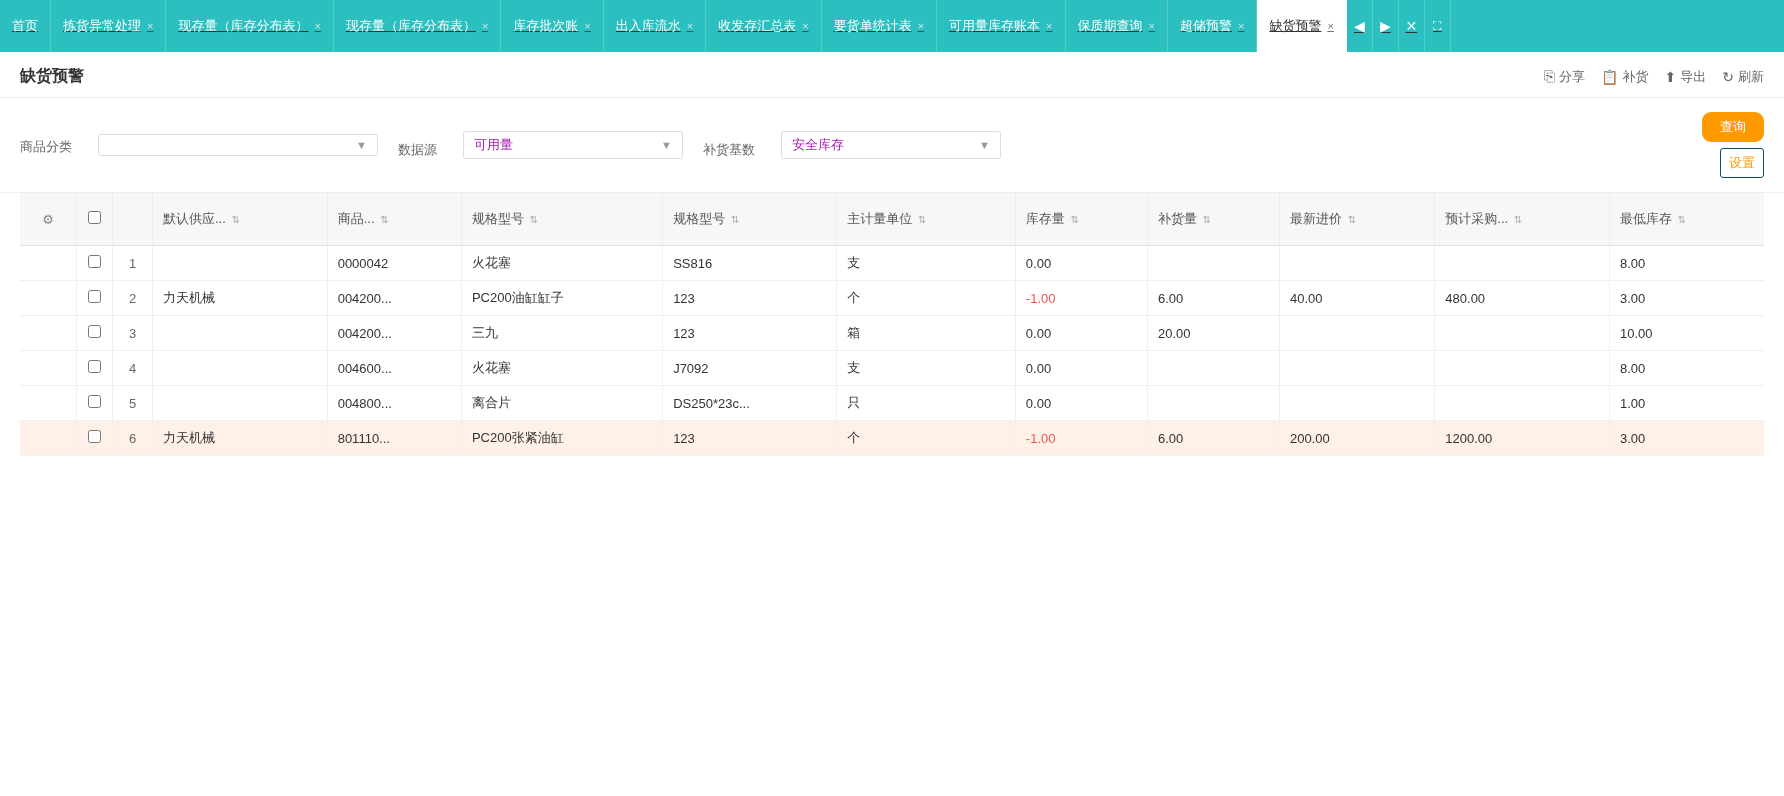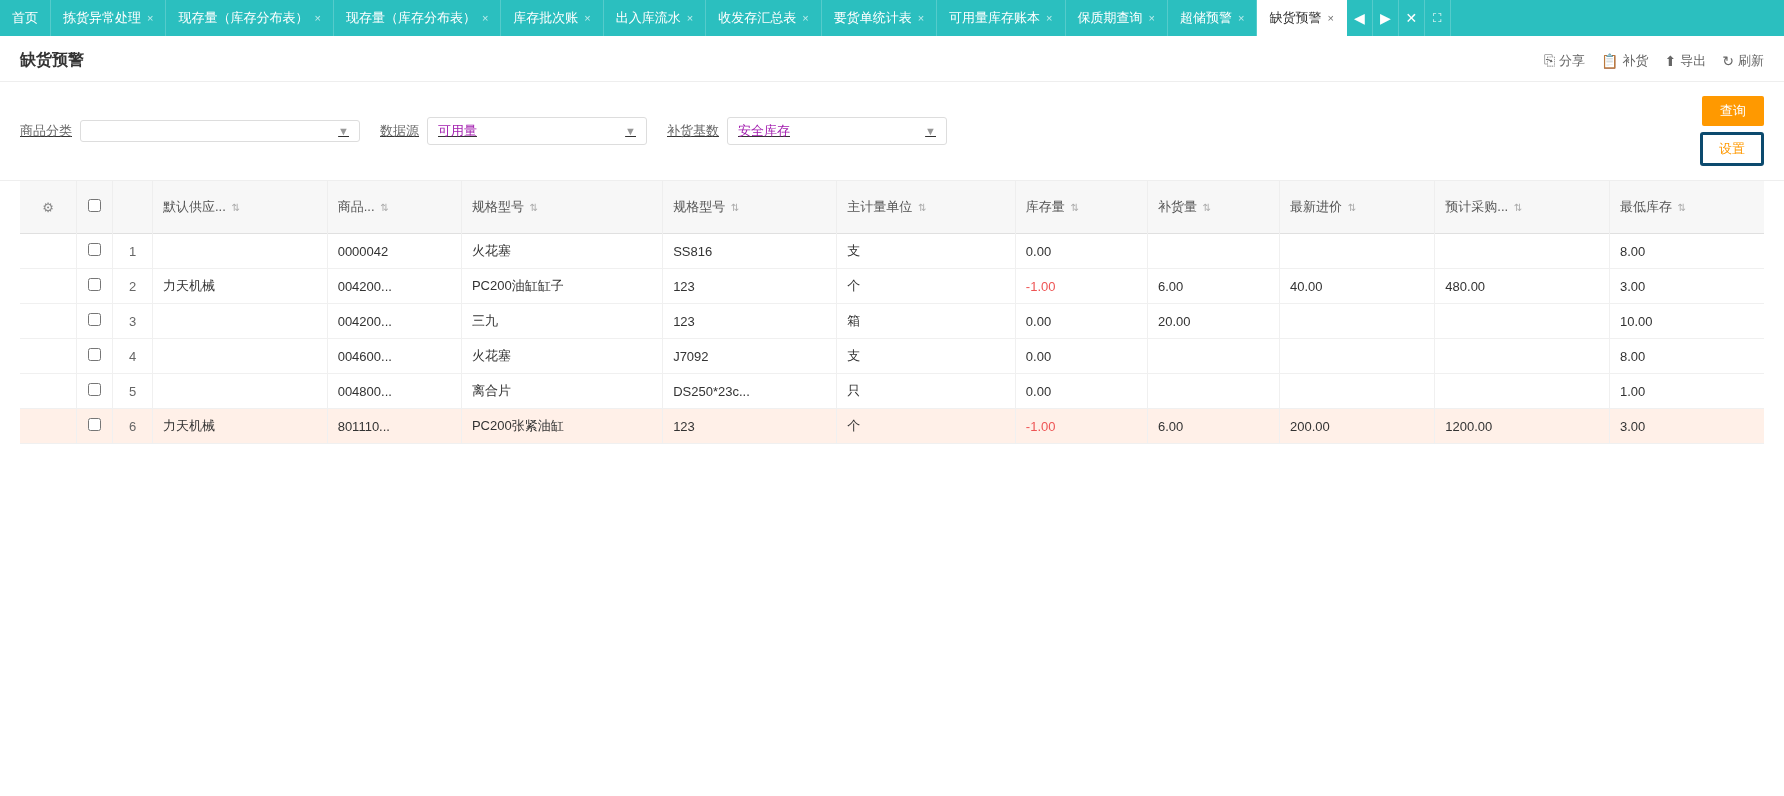--- a/index.html
+++ b/index.html
@@ -3,22 +3,23 @@
   <meta charset="utf-8">
   <style>
     * { box-sizing: border-box; margin: 0; padding: 0; }
     body { font-family: 'Microsoft YaHei', Arial, sans-serif; font-size: 13px; background: #f5f5f5; color: #333; }
 
     
     .tab-bar {
       display: flex;
       align-items: center;
       background: #2bbfbf;
-      height: 36px;
+      height: 52px;
       overflow: hidden;
+      text-decoration: underline;
     }
     .tab-item {
       display: flex;
       align-items: center;
       padding: 0 12px;
       height: 100%;
       color: #fff;
       cursor: pointer;
       white-space: nowrap;
       font-size: 13px;
@@ -86,23 +87,22 @@
     
     .filter-row {
       display: flex;
       align-items: center;
       padding: 14px 20px;
       gap: 20px;
       border-bottom: 1px solid #eee;
     }
     .filter-group {
       display: flex;
-      align-items: center;
-      gap: 8px;
-      text-decoration: underline;
+      align-items: flex-end;
+      gap: 26px;
     }
     .filter-label {
       color: #666;
       white-space: nowrap;
       font-size: 13px;
     }
     .filter-select {
       display: flex;
       align-items: center;
       border: 1px solid #ddd;
@@ -124,32 +124,32 @@
     }
     .chevron-icon {
       color: #999;
       font-size: 11px;
       margin-left: 8px;
     }
     .btn-query {
       background: #f90;
       color: #fff;
       border: none;
-      border-radius: 2px;
+      border-radius: 9px;
       padding: 6px 18px;
       cursor: pointer;
       font-size: 13px;
       margin-left: auto;
     }
     .btn-setting {
       background: #fff;
       color: #f90;
-      border: 3px solid #0c4a6e;
+      border: 1px solid #0c4a6e;
       border-radius: 3px;
-      padding: 5px 16px;
+      padding: 5px 8px;
       cursor: pointer;
       font-size: 13px;
     }
     .filter-right {
       margin-left: auto;
       display: flex;
       flex-direction: column;
       gap: 6px;
       align-items: flex-end;
     }

